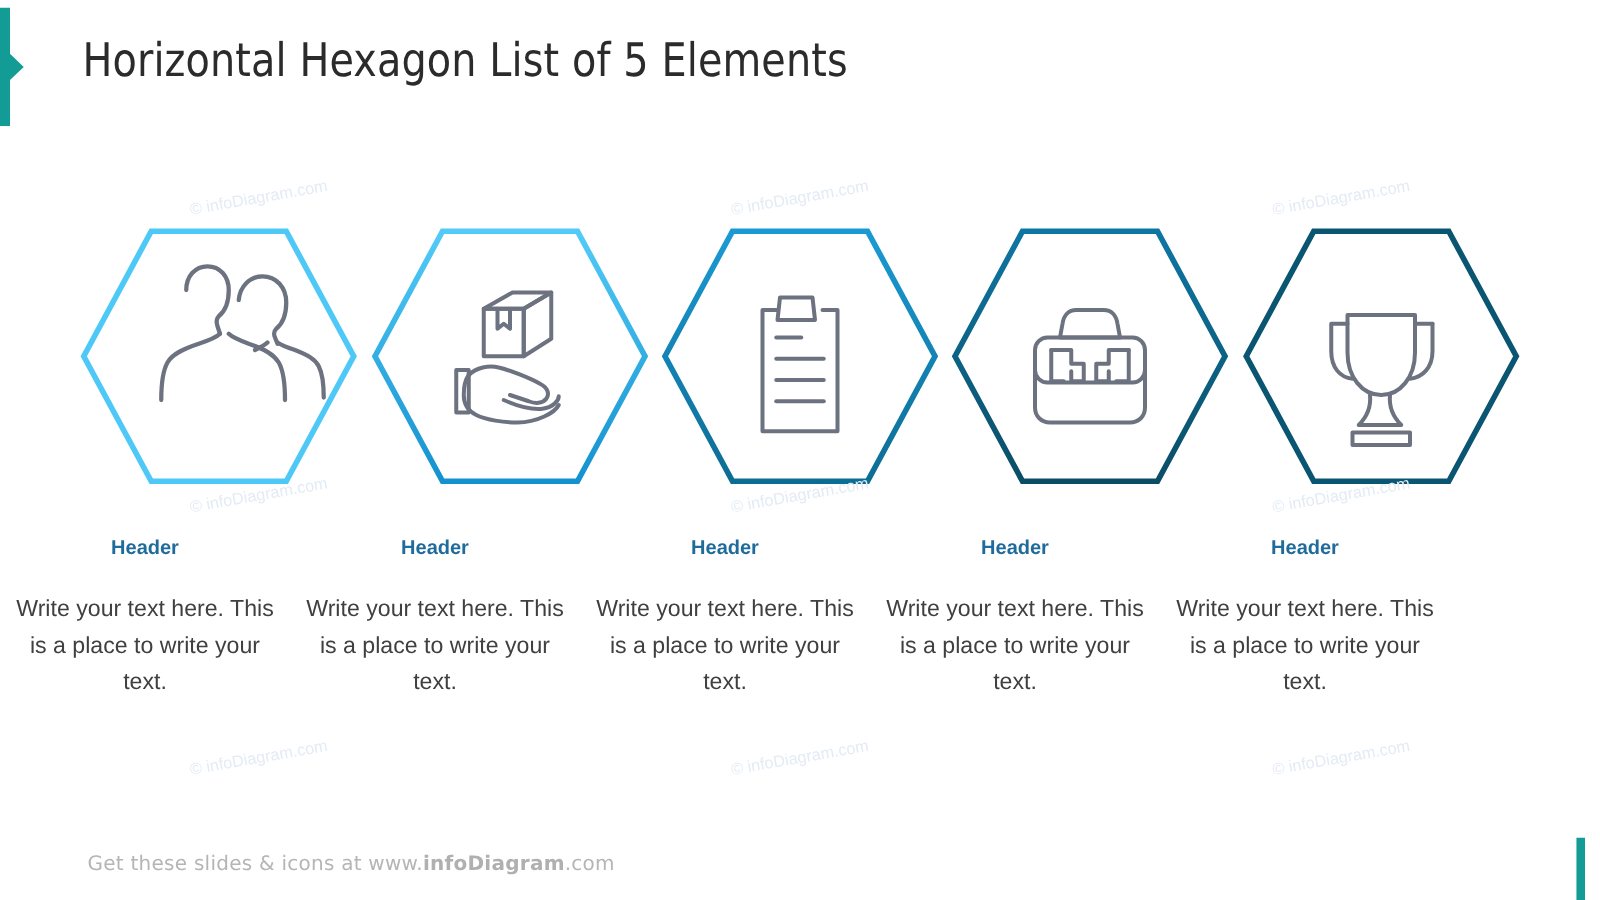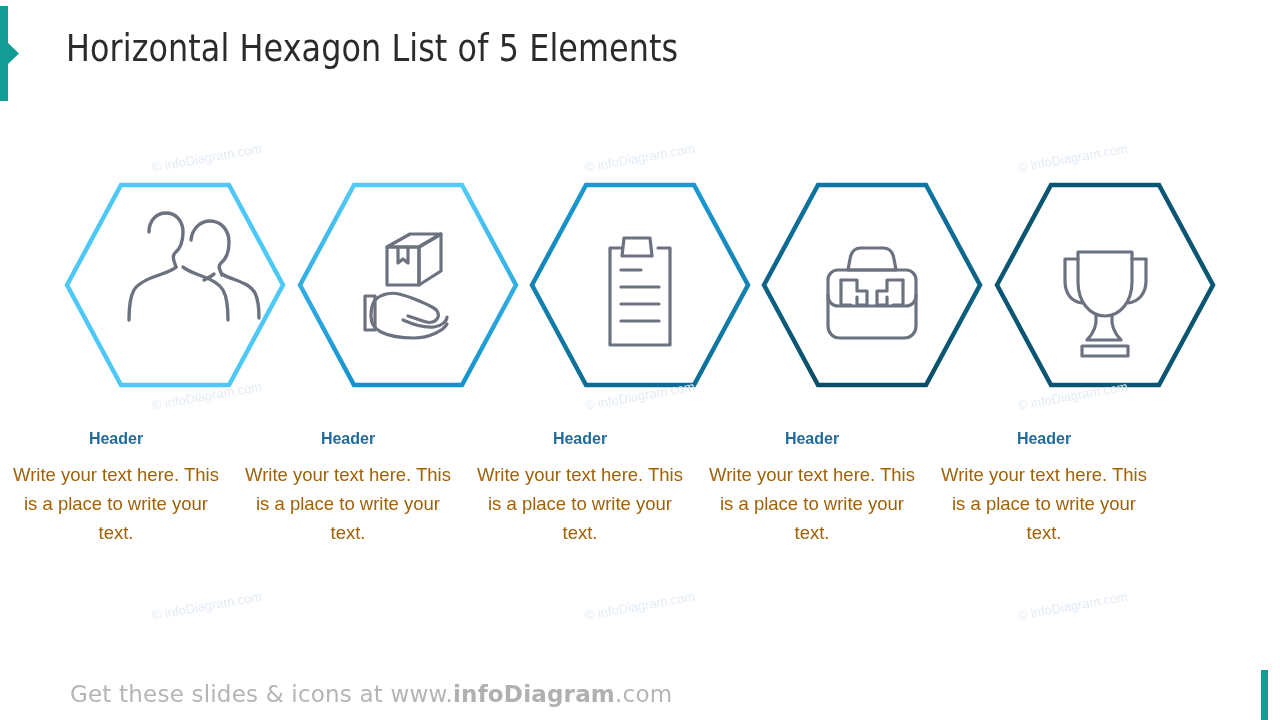--- a/index.html
+++ b/index.html
@@ -64,34 +64,34 @@
     position: relative;
   }
   .col-header {
     font-size: 16px;
     font-weight: bold;
     color: #1f6b9b;
     line-height: 27px;
     font-family: "Liberation Sans", sans-serif;
   }
   .col-body {
-    margin-top: 8px;
+    margin-top: 20px;
     font-size: 18.5px;
-    color: #a16207;
+    color: #404040;
     line-height: 29px;
     font-family: "Liberation Sans", sans-serif;
     padding: 0 8px;
   }
 
   
   #footer-text {
     position: absolute;
     left: 70px;
     top: 681px;
-    font-size: 23px;
+    font-size: 16px;
     color: #b5b5b5;
     font-family: "DejaVu Sans", sans-serif;
     letter-spacing: 0.2px;
     white-space: nowrap;
   }
   #footer-text .brand {
     font-weight: bold;
     color: #b0b0b0;
   }
   #footer-bar {

